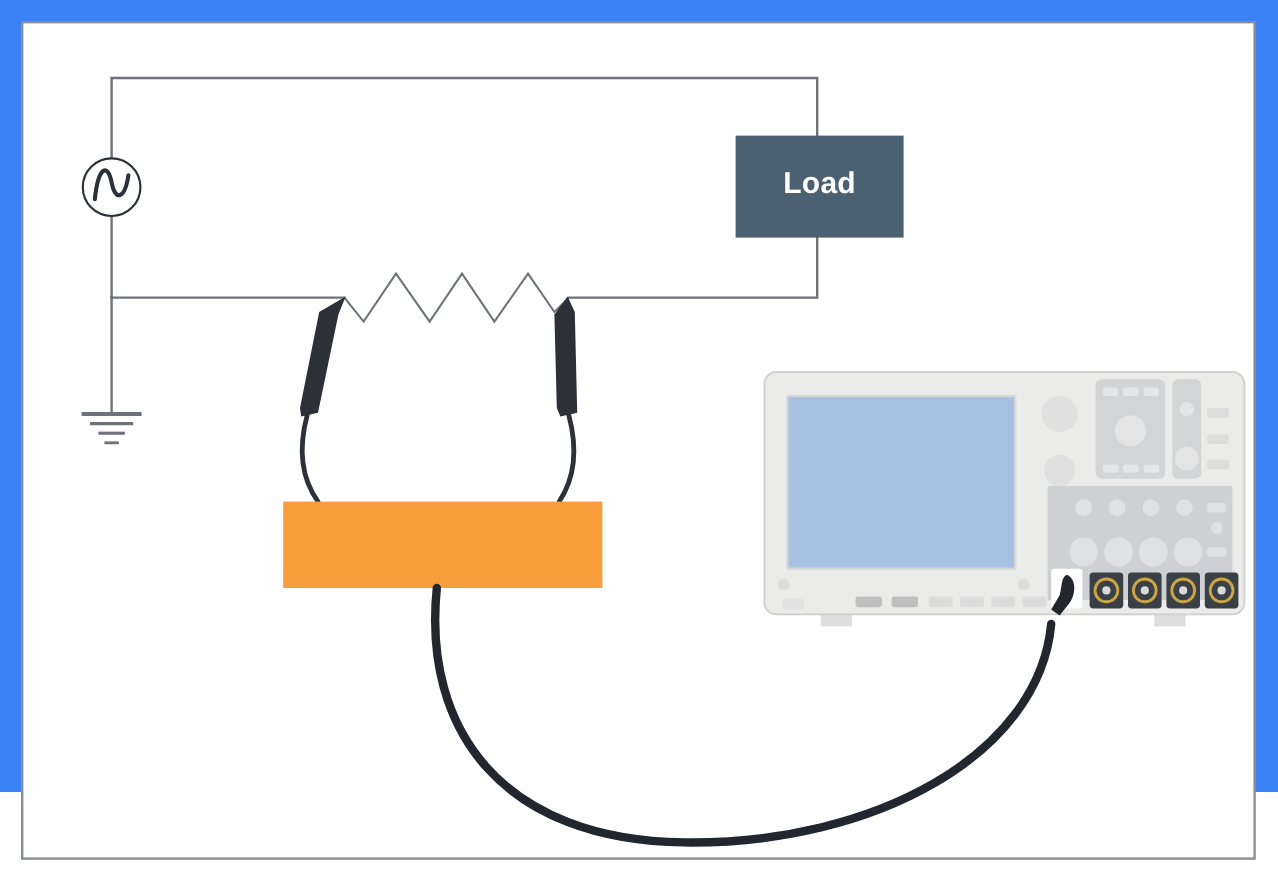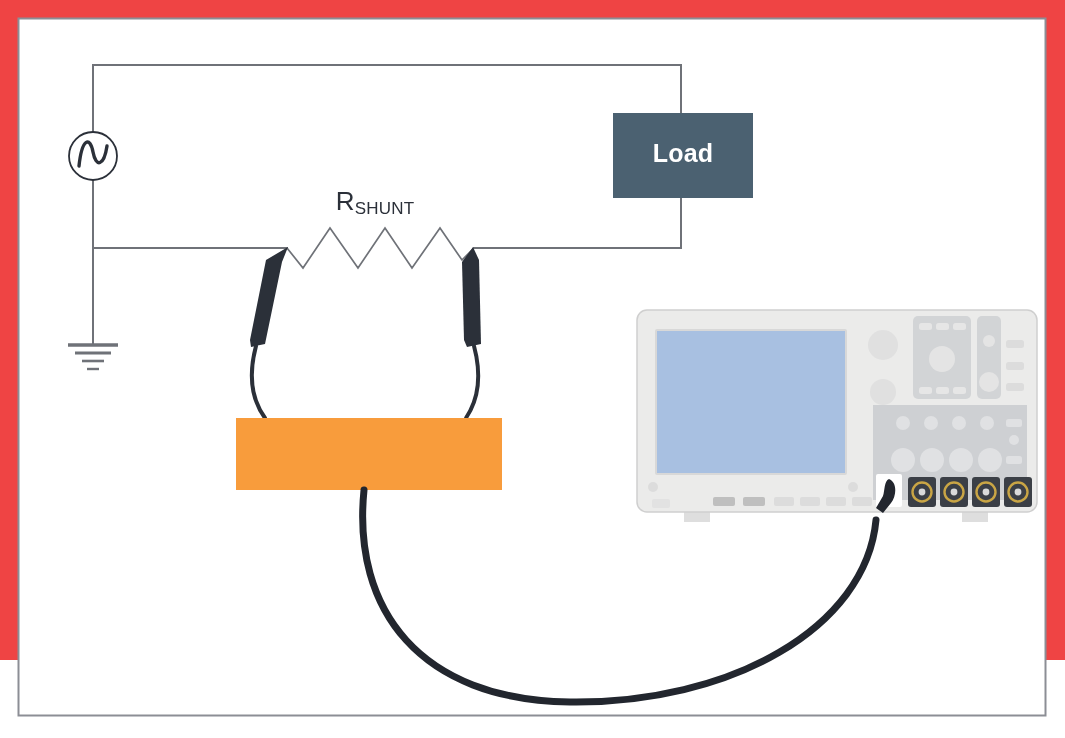--- a/index.html
+++ b/index.html
@@ -11,21 +11,21 @@
   body {
     font-family: "Liberation Sans", sans-serif;
     width: 1065px;
     height: 738px;
     overflow: hidden;
   }
   #stage {
     position: relative;
     width: 1065px;
     height: 660px;
-    background: #ef4444;
+    background: #3b82f6;
   }
   #diagram {
     position: absolute;
     left: 0;
     top: 0;
     width: 1065px;
     height: 738px;
   }
   .lbl {
     position: absolute;
@@ -219,15 +219,14 @@
       </g>
 
       <path d="M 889 479 C 897 482, 897 495, 891 503 L 883 513 L 876 508 L 883 496 C 885 490, 884 481, 889 479 Z" fill="#22262e"></path>
     </g>
 
   </svg>
 
   <div class="lbl" id="load-label">Load</div>
 
 
-  <div id="rshunt-label"><span>R</span><span class="sub">SHUNT</span></div>
 
 </div>
 
 </body></html>

